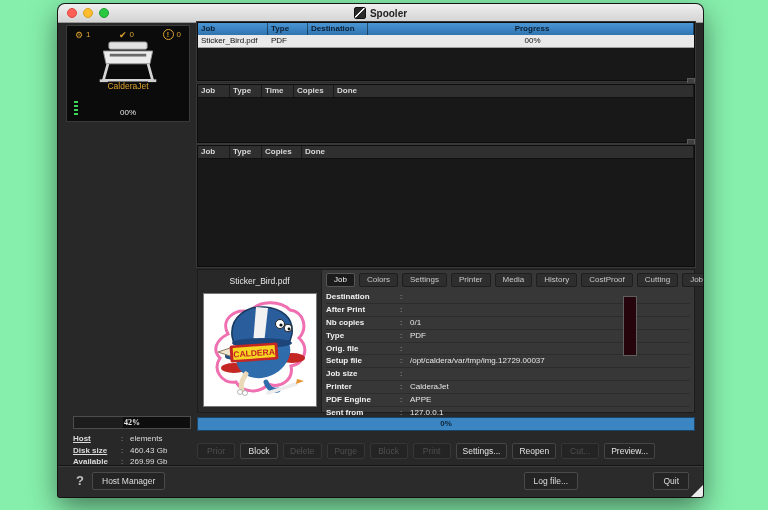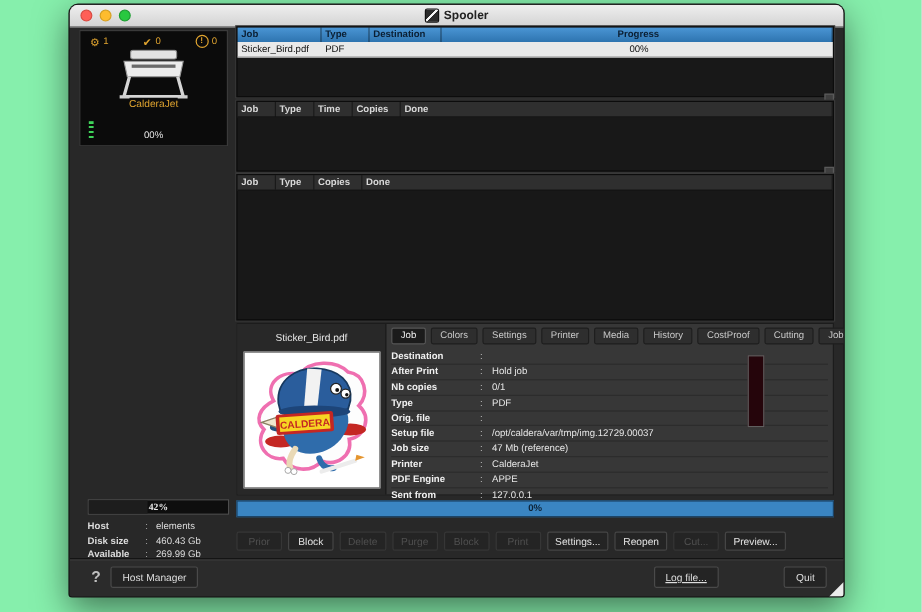--- a/index.html
+++ b/index.html
@@ -73,30 +73,30 @@
        height:16px;line-height:15px;text-align:center;padding:0 6px;min-width:38px;box-sizing:border-box;white-space:nowrap;}
   .btn.dim{color:#4f4f4f;border-color:#363636;}
   
   .usage-bar{position:absolute;left:15px;top:412px;width:118px;height:13px;background:#0e0e0e;
              border:1px solid #4d4d4d;box-sizing:border-box;text-align:center;color:#e8e8e8;
              font-size:8px;font-weight:bold;line-height:11px;}
   .usage-fill{position:absolute;left:0;top:0;height:100%;width:42%;background:#1d1d1d;}
   .usage-text{position:relative;font-family:Liberation Serif, serif;}
   .host-stats{position:absolute;left:15px;top:429px;width:125px;}
   .srow{display:flex;font-size:8px;color:#dcdcdc;height:11.5px;line-height:11.5px;}
-  .slabel{width:48px;font-weight:bold;}
+  .slabel{width:48px;font-weight:bold;text-decoration:underline;}
   .ssep{width:9px;color:#aaa;}
   
   .bottom-bar{position:absolute;left:0;bottom:0;width:100%;height:31px;background:#2b2b2b;
               border-top:1px solid #141414;box-shadow:inset 0 1px 0 #3d3d3d;}
   .help{position:absolute;left:18px;top:7px;font-size:13px;font-weight:bold;color:#c0c0c0;}
   .bb-btn{position:absolute;top:6px;height:18px;line-height:17px;background:#242424;border:1px solid #4a4a4a;
           border-radius:2px;color:#dedede;font-size:8.5px;padding:0 9px;box-sizing:border-box;white-space:nowrap;}
   .host-manager{left:34px;}
-  .log-file{right:104px;text-decoration:underline;}
+  .log-file{right:125px;}
   .setup{right:58px;margin-top:32px;}
   .quit{right:14px;}
   .resize-grip{position:absolute;right:0;bottom:0;width:0;height:0;
                border-left:12px solid transparent;border-bottom:12px solid #ececec;}
 </style>
 </head>
 <body>
 
 <div class="screen">
   <div class="win">
@@ -225,21 +225,20 @@
 
       <div class="details">
         <div class="drow">
           <span class="dlabel">Destination</span>
           <span class="dsep">:</span>
           <span class="dvalue"></span>
         </div>
         <div class="drow">
           <span class="dlabel">After Print</span>
           <span class="dsep">:</span>
-          <span class="dvalue">Hold job</span>
         </div>
         <div class="drow">
           <span class="dlabel">Nb copies</span>
           <span class="dsep">:</span>
           <span class="dvalue">0/1</span>
         </div>
         <div class="drow">
           <span class="dlabel">Type</span>
           <span class="dsep">:</span>
           <span class="dvalue">PDF</span>
@@ -249,21 +248,20 @@
           <span class="dsep">:</span>
         </div>
         <div class="drow">
           <span class="dlabel">Setup file</span>
           <span class="dsep">:</span>
           <span class="dvalue">/opt/caldera/var/tmp/img.12729.00037</span>
         </div>
         <div class="drow">
           <span class="dlabel">Job size</span>
           <span class="dsep">:</span>
-          <span class="dvalue">47 Mb (reference)</span>
         </div>
         <div class="drow">
           <span class="dlabel">Printer</span>
           <span class="dsep">:</span>
           <span class="dvalue">CalderaJet</span>
         </div>
         <div class="drow">
           <span class="dlabel">PDF Engine</span>
           <span class="dsep">:</span>
           <span class="dvalue">APPE</span>

